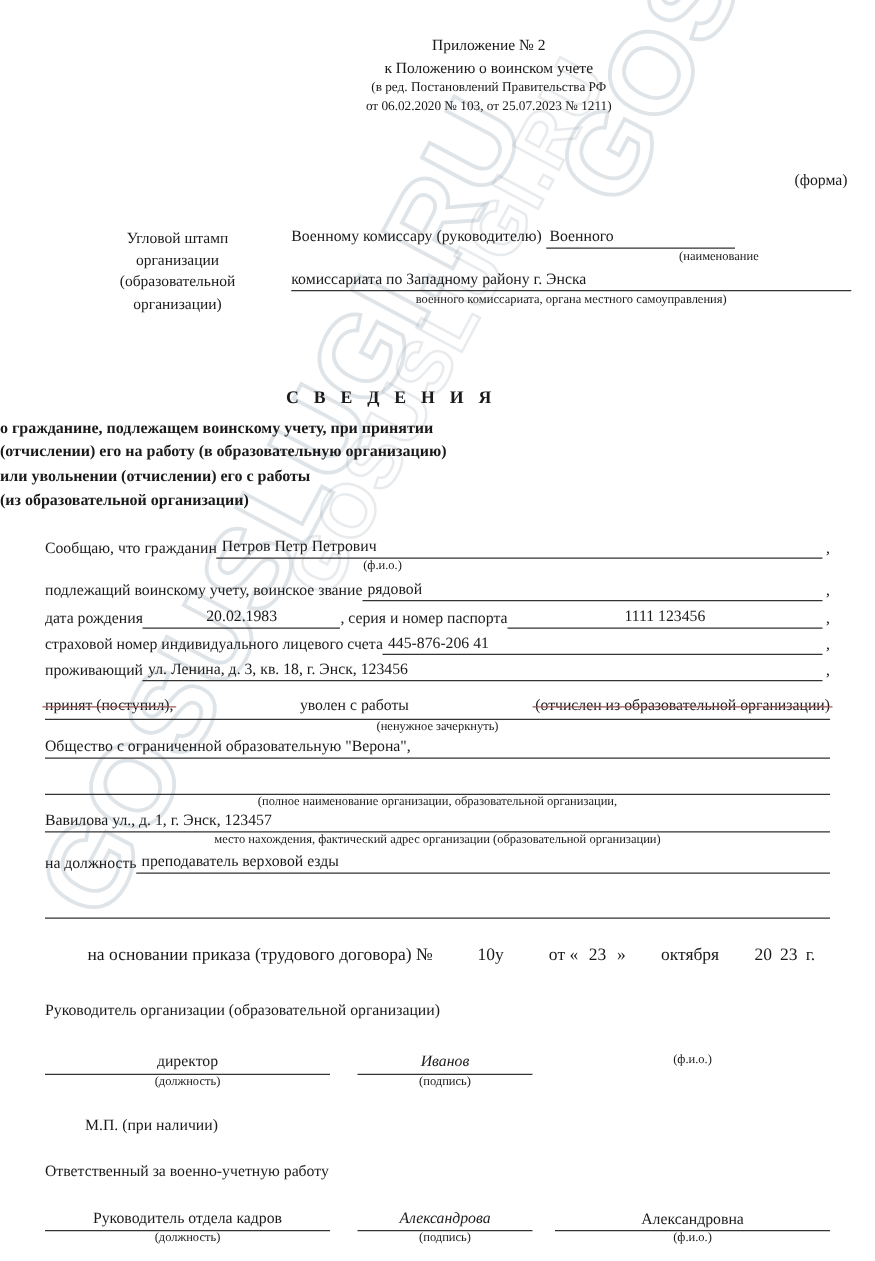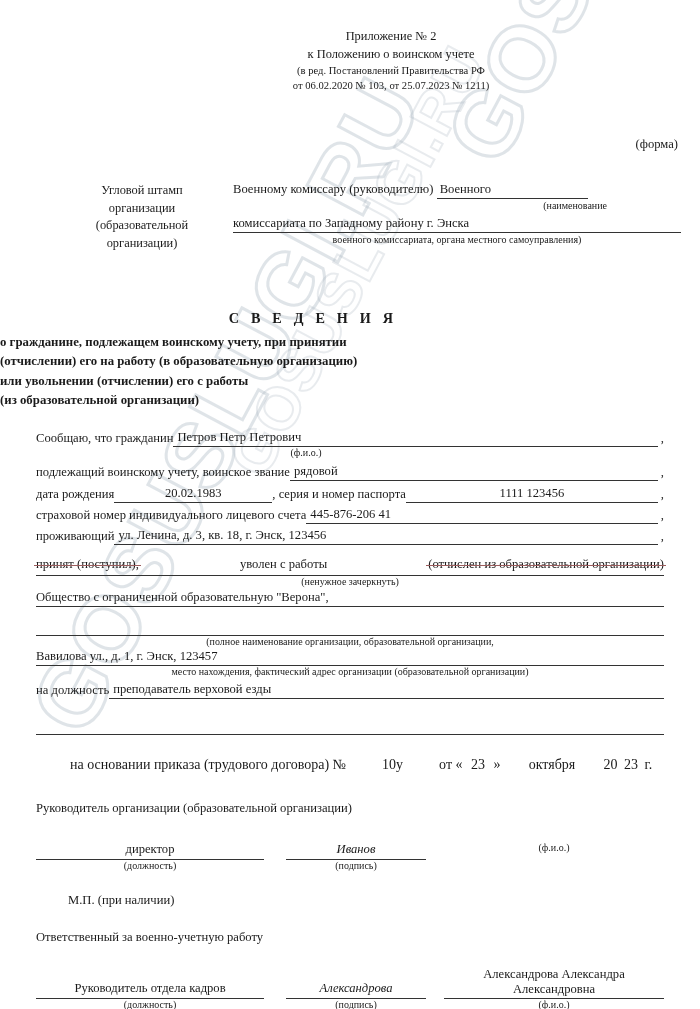--- a/index.html
+++ b/index.html
@@ -353,21 +353,20 @@
           <div class="sigline">Руководитель отдела кадров</div>
           <div class="sigcap">(должность)</div>
         </div>
         <div style="flex:0 0 22px;"></div>
         <div class="sigcol" style="flex:0 0 140px;">
           <div class="sigline it">Александрова</div>
           <div class="sigcap">(подпись)</div>
         </div>
         <div style="flex:0 0 18px;"></div>
         <div class="sigcol" style="flex:1 1 auto;">
-          <div class="signame2">Александрова Александра</div>
           <div class="sigline" style="min-height:0;">Александровна</div>
           <div class="sigcap">(ф.и.о.)</div>
         </div>
       </div>
 
     </div>
   </div>
 </div>
 
 </body></html>

